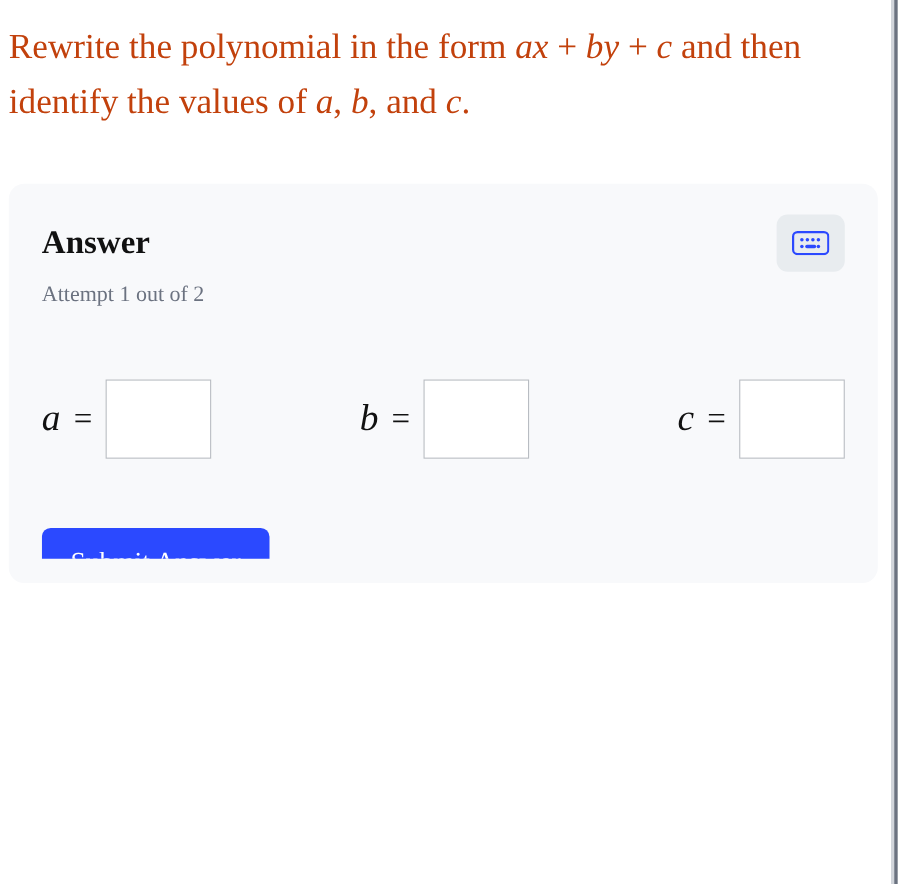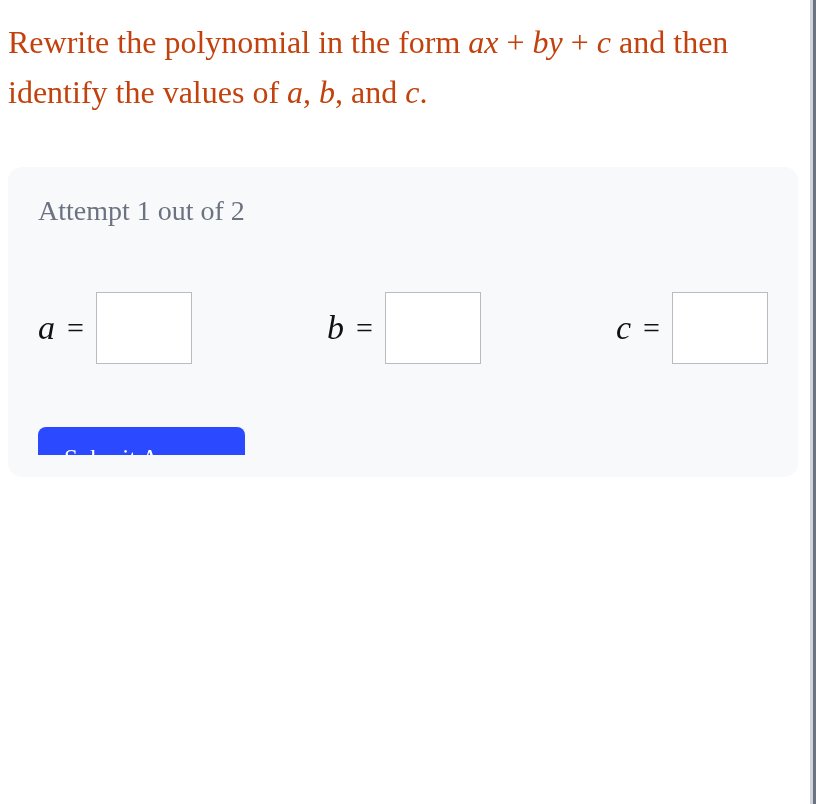--- a/index.html
+++ b/index.html
@@ -52,21 +52,21 @@
       align-items: center;
       margin-bottom: 10px;
     }
     .answer-title {
       font-size: 30px;
       font-weight: bold;
       color: #111;
       font-family: Georgia, serif;
     }
     .attempt-text {
-      font-size: 28px;
+      font-size: 20px;
       color: #6b7280;
       font-family: Georgia, serif;
       margin-bottom: 65px;
     }
     .keypad-btn {
       width: 62px;
       height: 52px;
       background: #e8ecef;
       border-radius: 10px;
       display: flex;
@@ -129,20 +129,35 @@
 <body>
 
 <div class="content-wrapper">
 
   <p class="question-text">
     <span>Rewrite the polynomial in the form </span><span class="math-var">ax</span><span> + </span><span class="math-var">by</span><span> + </span><span class="math-var">c</span><span> and then identify the values of </span><span class="math-var">a</span><span>, </span><span class="math-var">b</span><span>, and </span><span class="math-var">c</span><span>.</span>
   </p>
 
 
   <div class="answer-panel">
+    <div class="answer-header">
+      <div class="answer-title">Answer</div>
+      <div class="keypad-btn">
+        <svg width="34" height="22" viewBox="0 0 34 22">
+          <rect x="1" y="1" width="32" height="20" rx="4" fill="none" stroke="#2b49ff" stroke-width="2"></rect>
+          <circle cx="9" cy="8" r="1.6" fill="#2b49ff"></circle>
+          <circle cx="14" cy="8" r="1.6" fill="#2b49ff"></circle>
+          <circle cx="19" cy="8" r="1.6" fill="#2b49ff"></circle>
+          <circle cx="24" cy="8" r="1.6" fill="#2b49ff"></circle>
+          <circle cx="9" cy="14" r="1.6" fill="#2b49ff"></circle>
+          <rect x="12" y="12.4" width="10" height="3.2" rx="1.6" fill="#2b49ff"></rect>
+          <circle cx="24" cy="14" r="1.6" fill="#2b49ff"></circle>
+        </svg>
+      </div>
+    </div>
     <div class="attempt-text">Attempt 1 out of 2</div>
 
     <div class="inputs-row">
       <div class="input-group">
         <span class="input-label">a</span>
         <span class="equals">=</span>
         <input class="answer-input" type="text" value="" style="">
       </div>
       <div class="input-group">
         <span class="input-label">b</span>

